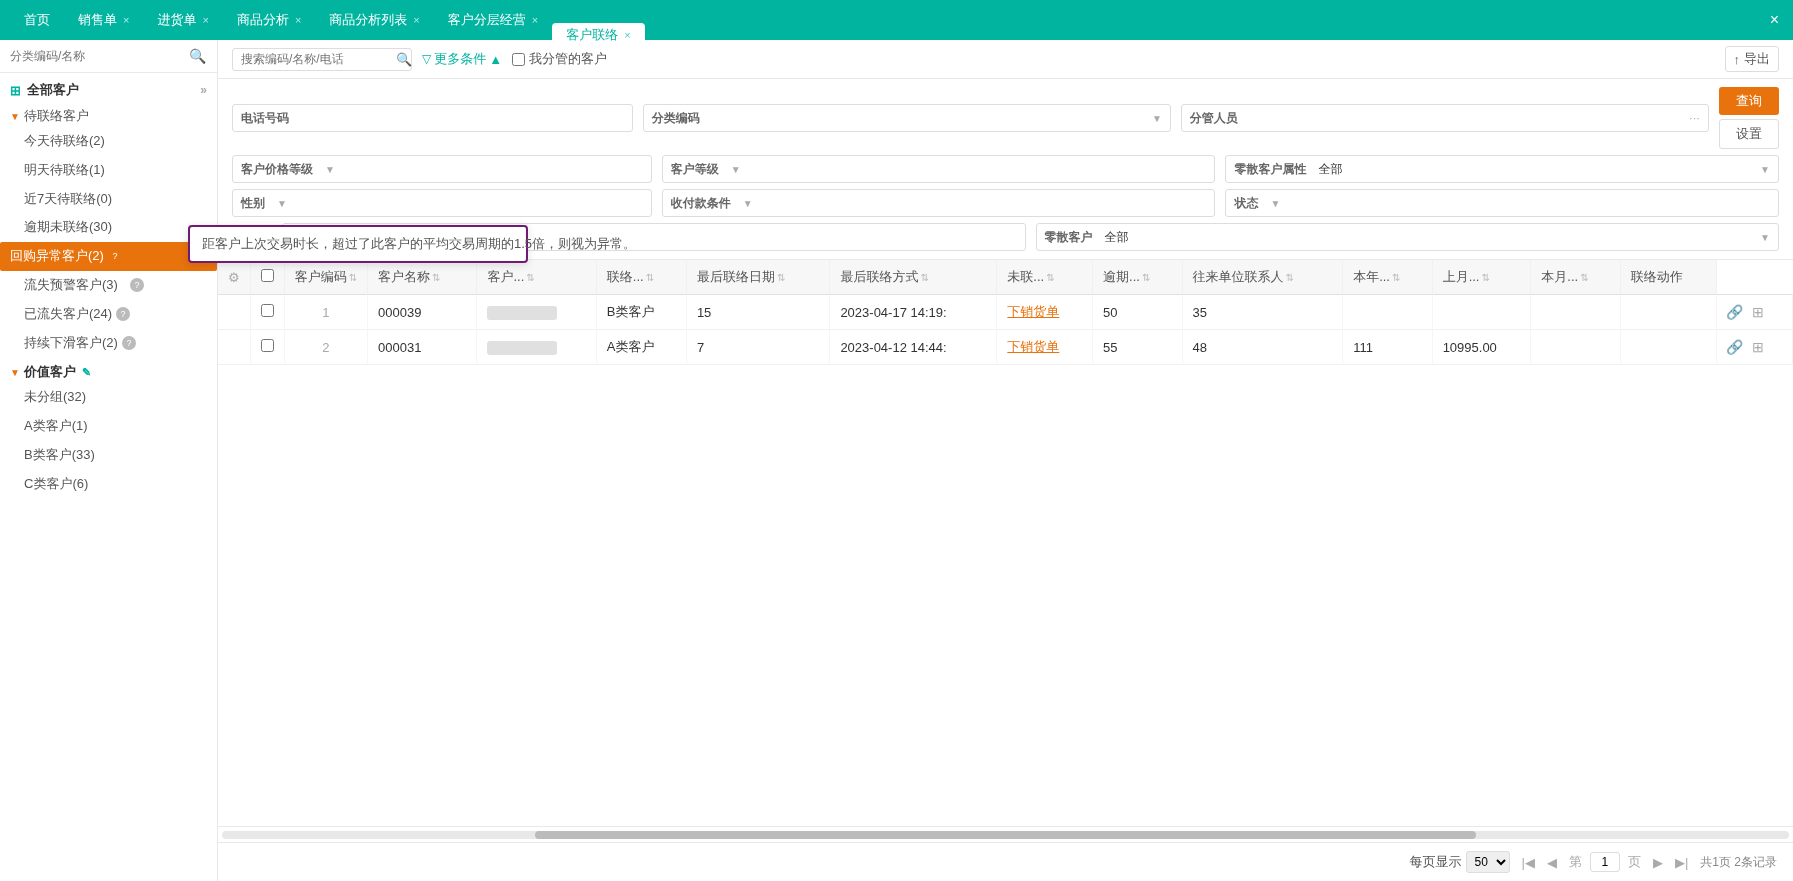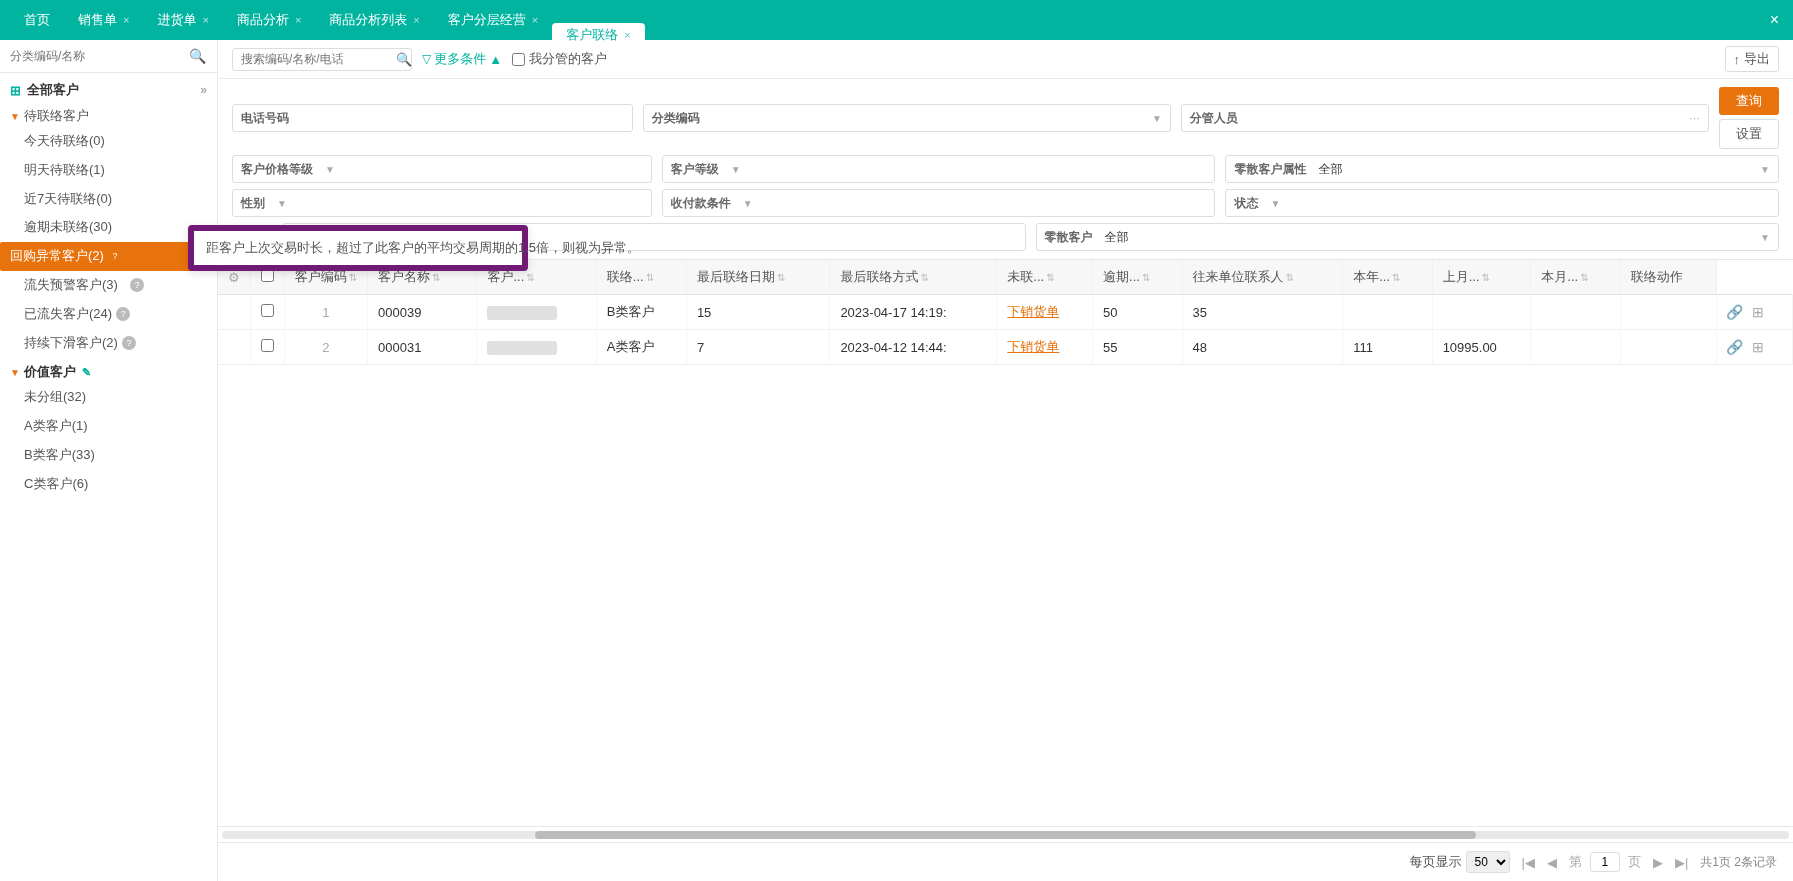--- a/index.html
+++ b/index.html
@@ -143,21 +143,21 @@
       color: #00b4a0;
       font-size: 11px;
     }
 
     
     .tooltip-box {
       position: absolute;
       left: 188px;
       top: 225px;
       background: #fff;
-      border: 6px solid #701a75;
+      border: 2px solid #701a75;
       border-radius: 4px;
       padding: 8px 12px;
       font-size: 12px;
       color: #555;
       z-index: 100;
       box-shadow: 0 2px 8px rgba(0,0,0,0.12);
       max-width: 340px;
       white-space: nowrap;
     }
 
@@ -494,21 +494,21 @@
     <div class="sidebar-section-title">
       <span class="grid-icon">⊞</span>
       <span>全部客户</span>
       <span class="sidebar-collapse-btn">»</span>
     </div>
     <div class="sidebar-group-title">
       <span class="arrow">▼</span>
       <span>待联络客户</span>
     </div>
     <div class="sidebar-item">
-      <span>今天待联络(0)</span>
+      <span>今天待联络(2)</span>
     </div>
     <div class="sidebar-item">
       <span>明天待联络(1)</span>
     </div>
     <div class="sidebar-item">
       <span>近7天待联络(0)</span>
     </div>
     <div class="sidebar-item">
       <span>逾期未联络(30)</span>
     </div>

